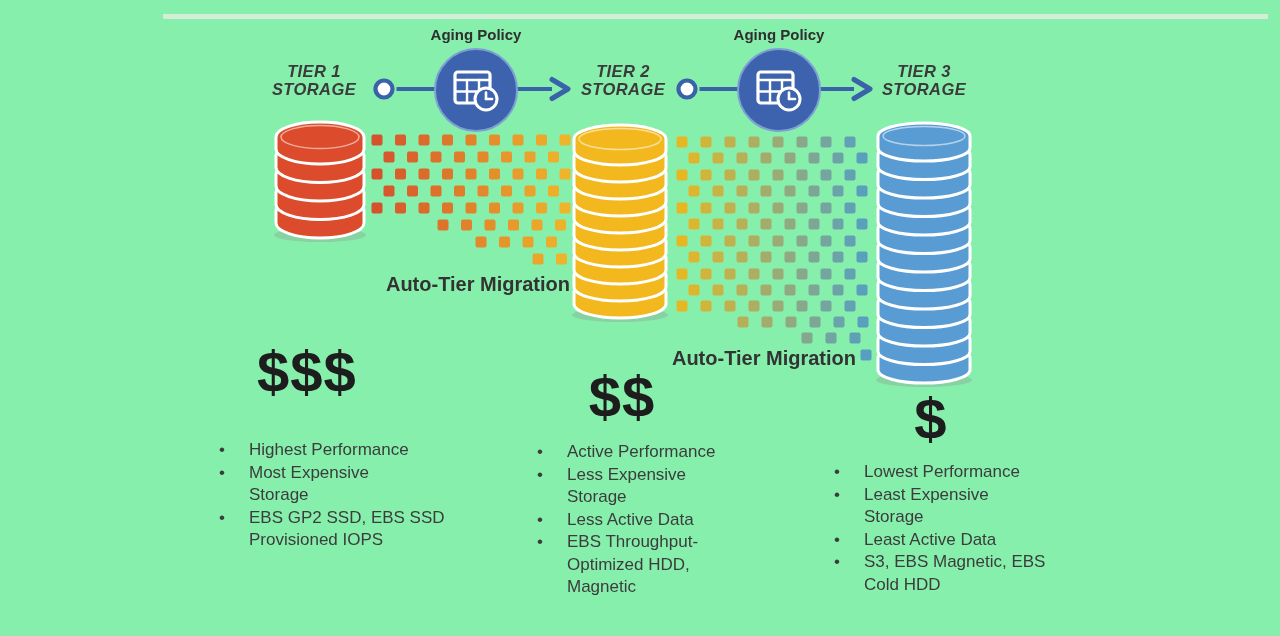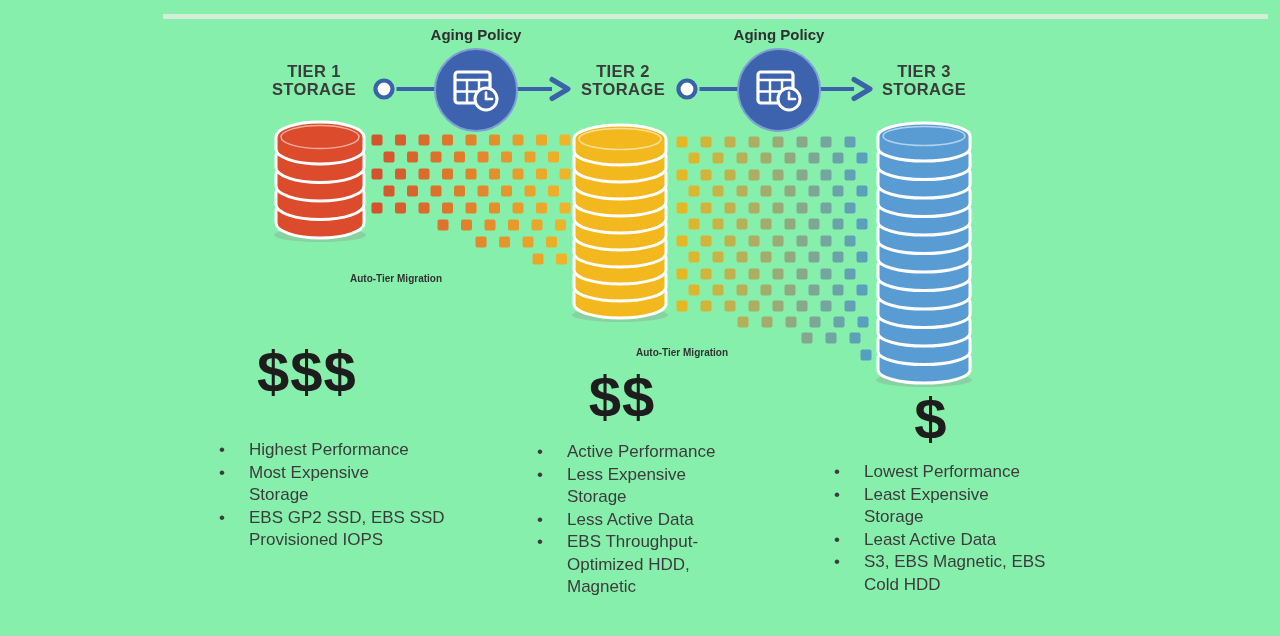--- a/index.html
+++ b/index.html
@@ -4,32 +4,32 @@
 <style>
   html,body{margin:0;padding:0;background:#fff;}
   .canvas{
     position:relative;width:1280px;height:636px;background:#86efac;overflow:hidden;
     font-family:"Liberation Sans",sans-serif;color:#3c3c3c;
   }
   #diagram-svg{position:absolute;left:0;top:0;}
   .abs{position:absolute;}
   .tier-label{
     width:170px;text-align:center;font-weight:700;font-size:16.5px;line-height:17.5px;
-    letter-spacing:.4px;color:#3b3b3b;white-space:pre-line;
+    letter-spacing:.4px;color:#3b3b3b;white-space:pre-line;font-style:italic;
   }
   #tier-label-1{left:229px;top:63px;}
   #tier-label-2{left:538px;top:63px;}
   #tier-label-3{left:839px;top:63px;}
   .policy-label{
     width:160px;text-align:center;font-weight:600;font-size:15px;color:#2f2f2f;
   }
   #policy-label-1{left:396px;top:26px;}
   #policy-label-2{left:699px;top:26px;}
   .migration-label{
-    width:220px;text-align:left;font-weight:600;font-size:10px;color:#333333;
+    width:220px;text-align:right;font-weight:600;font-size:20px;color:#333333;
   }
   #migration-label-1{left:350px;top:273px;}
   #migration-label-2{left:636px;top:347px;}
   .cost{
     width:200px;text-align:center;font-weight:700;font-size:58px;line-height:56px;
     color:#1d1d1d;letter-spacing:1px;
   }
   #cost-1{left:207px;top:344px;}
   #cost-2{left:522px;top:369px;}
   #cost-3{left:831px;top:391px;}

